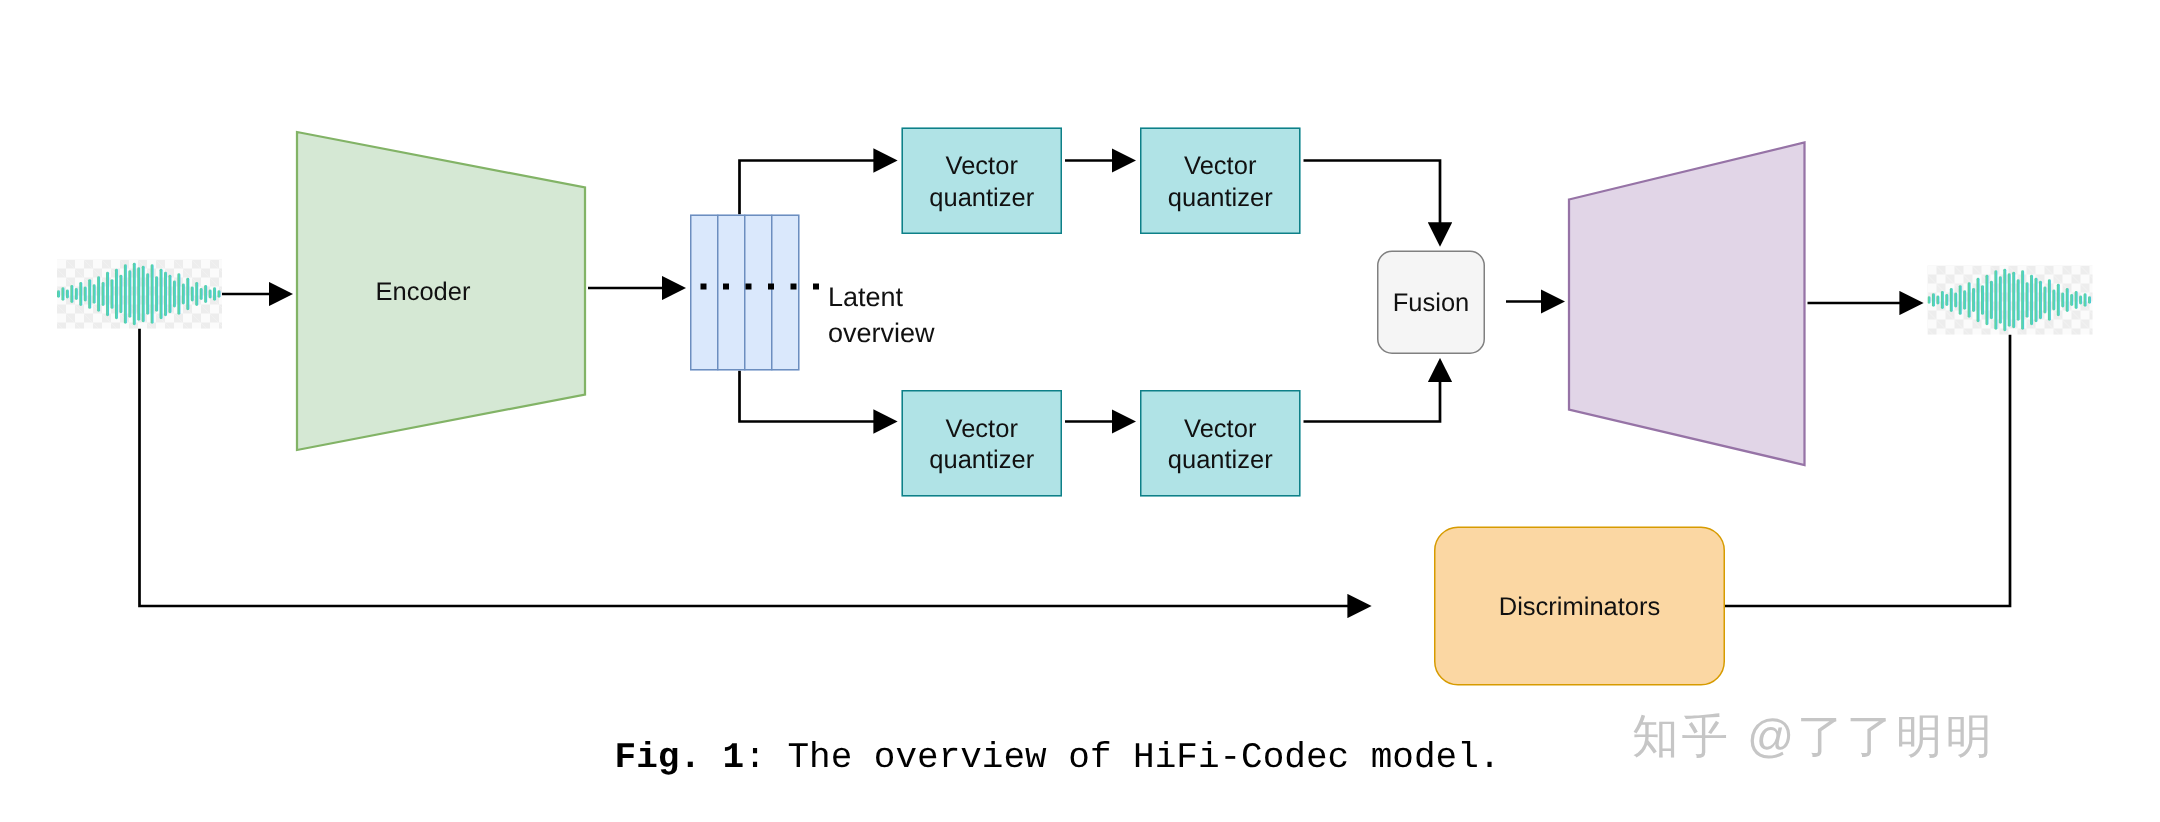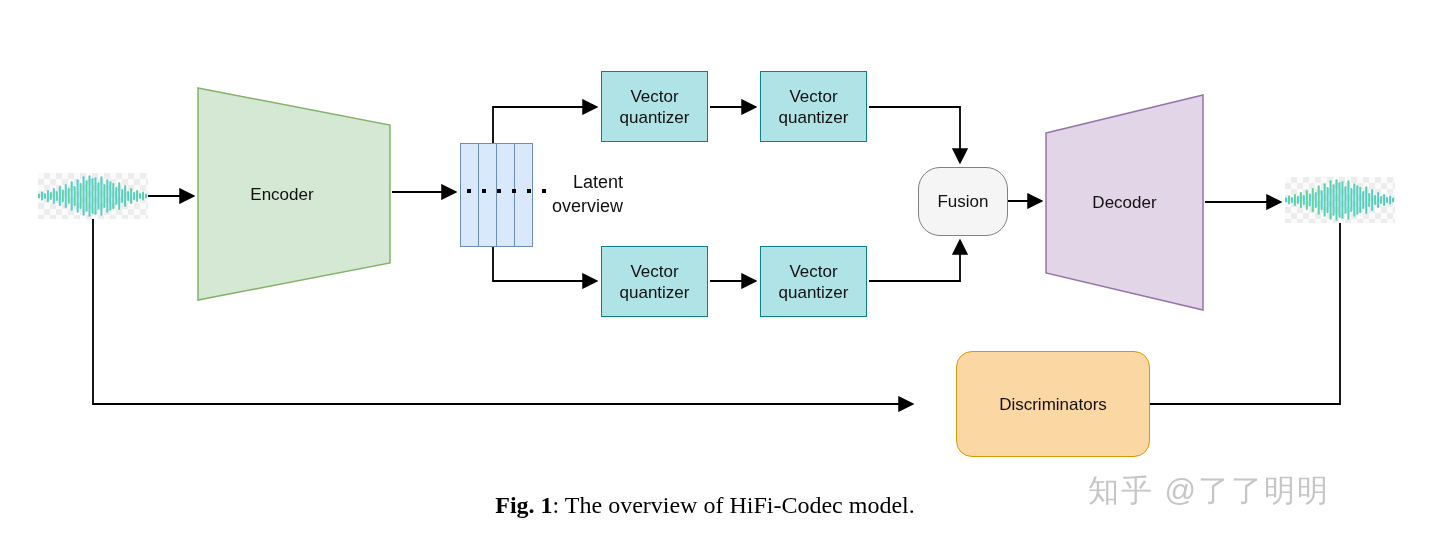--- a/index.html
+++ b/index.html
@@ -3,42 +3,42 @@
 <meta charset="utf-8">
 <style>
   html,body{margin:0;padding:0;background:#ffffff;}
   .canvas{
     position:relative;width:1440px;height:548px;background:#ffffff;overflow:hidden;
     font-family:"Liberation Sans","DejaVu Sans",sans-serif;color:#111111;
   }
   .layer{position:absolute;left:0;top:0;width:1440px;height:548px;}
   .node{position:absolute;display:flex;align-items:center;justify-content:center;
     text-align:center;font-size:17px;line-height:21px;box-sizing:border-box;}
-  .vq{width:107px;height:71px;background:var(--vq_fill);border:1.5px solid var(--vq_stroke);}
-  .fusion{left:918px;top:167px;width:90px;height:69px;background:var(--fusion_fill);
-    border:1.5px solid var(--fusion_stroke);border-radius:22px;}
+  .vq{width:107px;height:71px;background:var(--vq_fill);border:1.5px solid var(--vq_stroke);margin-top:14px;}
+  .fusion{left:918px;top:167px;width:72px;height:69px;background:var(--fusion_fill);
+    border:1.5px solid var(--fusion_stroke);border-radius:10px;}
   .disc{left:917px;top:351px;width:194px;height:106px;background:var(--disc_fill);
     border:1.5px solid var(--disc_stroke);border-radius:16px;margin-left:39px;}
   .enc-label{left:198px;top:183px;width:168px;height:22px;}
   .dec-label{left:1046px;top:191px;width:157px;height:22px;}
   .bars{position:absolute;left:460px;top:143px;width:73px;height:104px;display:flex;}
   .bar{flex:1;background:var(--latent_fill);border:1px solid var(--latent_stroke);margin-left:-1px;}
   .bar:first-child{margin-left:0;}
   .dots{position:absolute;left:467px;top:189px;width:90px;display:flex;gap:11px;}
   .dots i{width:4px;height:4px;background:#000;display:block;}
-  .latent-label{position:absolute;left:552px;top:170px;font-size:18px;line-height:24px;text-align:right;}
+  .latent-label{position:absolute;left:552px;top:186px;font-size:18px;line-height:24px;text-align:left;}
   .waveform{position:absolute;width:110px;height:46px;display:flex;align-items:center;justify-content:center;
     background-color:#fbfbfb;
     background-image:linear-gradient(45deg,#ededed 25%,transparent 25%,transparent 75%,#ededed 75%),
                      linear-gradient(45deg,#ededed 25%,transparent 25%,transparent 75%,#ededed 75%);
     background-size:12px 12px;background-position:0 0,6px 6px;}
   .wf-left{left:38px;top:173px;}
   .wf-right{left:1285px;top:177px;}
   .caption{position:absolute;left:0;top:492px;width:1410px;text-align:center;
-    font-family:Liberation Serif, serif;font-size:24px;color:#000;}
+    font-family:Liberation Mono, monospace;font-size:24px;color:#000;}
   .caption .fig{font-weight:bold;}
   .watermark{position:absolute;left:1088px;top:470px;width:330px;font-size:31px;
     color:#c6c6c6;text-shadow:2px -2px 0 #ffffff;letter-spacing:2px;white-space:nowrap;}
 </style>
 </head>
 <body>
 
 <div class="canvas">
 
   <svg class="layer" width="1440" height="548" viewBox="0 0 1440 548">
@@ -150,21 +150,20 @@
         <rect x="93" y="14" width="2" height="16" rx="1" fill="url(#wfgrad)"></rect>
         <rect x="96" y="18" width="2" height="8" rx="1" fill="url(#wfgrad)"></rect>
         <rect x="99" y="16" width="2" height="12" rx="1" fill="url(#wfgrad)"></rect>
         <rect x="102" y="19" width="2" height="6" rx="1" fill="url(#wfgrad)"></rect>
         <rect x="105" y="17.5" width="2" height="9" rx="1" fill="url(#wfgrad)"></rect>
         <rect x="108" y="19.5" width="2" height="5" rx="1" fill="url(#wfgrad)"></rect>
       </svg>
   </div>
 
   <div class="node enc-label">Encoder</div>
-  <div class="node dec-label">Decoder</div>
 
   <div class="bars">
     <span class="bar"></span>
     <span class="bar"></span>
     <span class="bar"></span>
     <span class="bar"></span>
   </div>
   <div class="dots">
     <i></i>
       <i></i>

